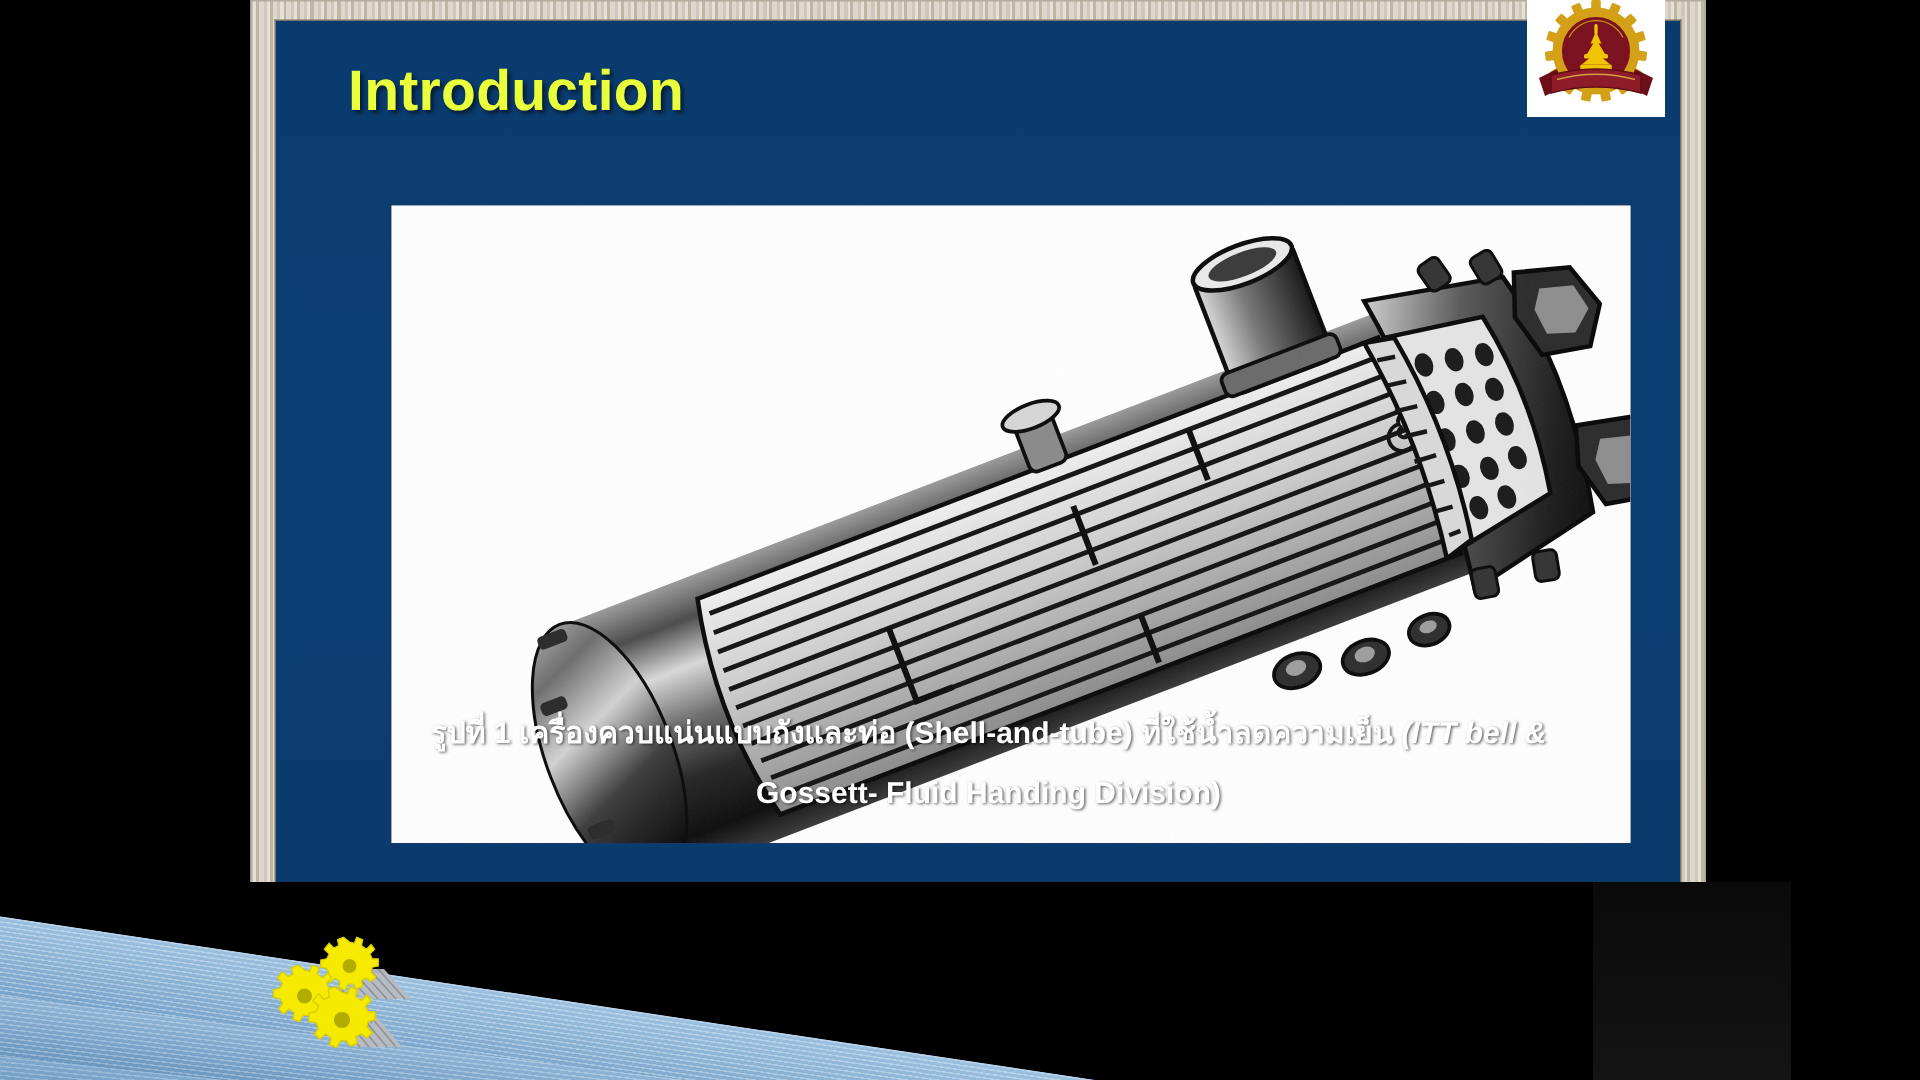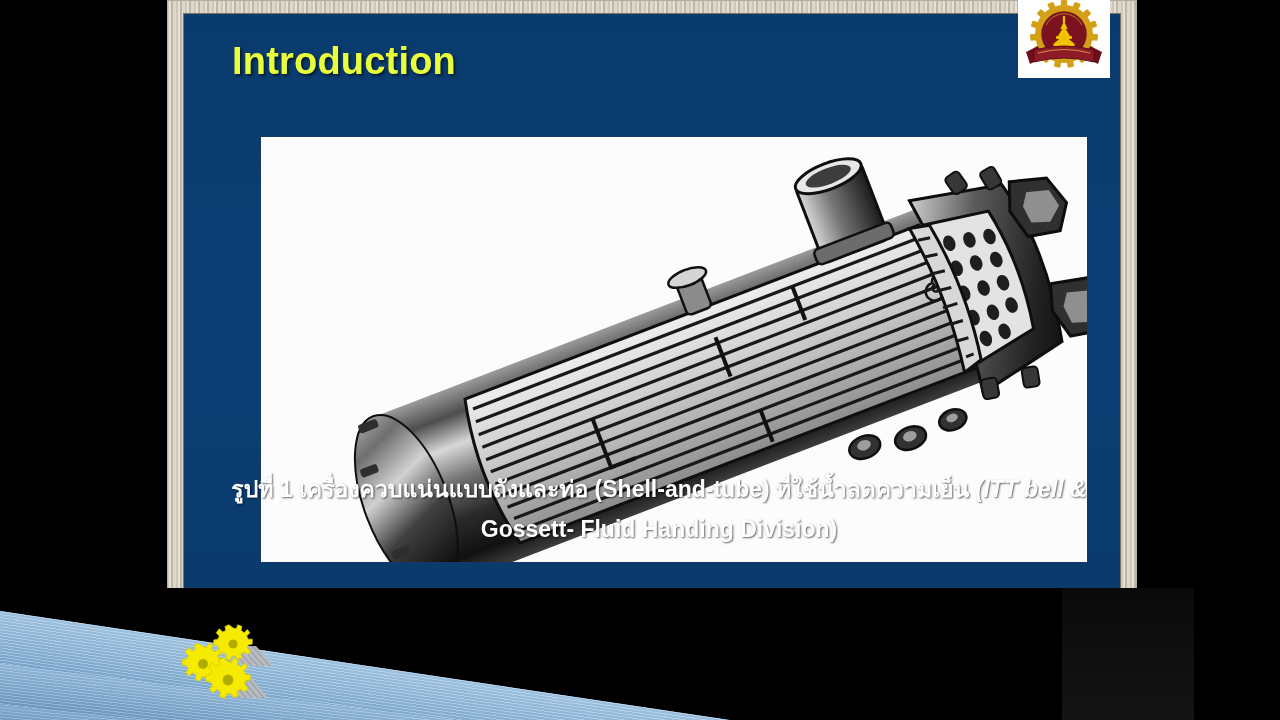--- a/index.html
+++ b/index.html
@@ -46,21 +46,21 @@
     background:#fefefe; box-shadow:0 0 0 1px #143a66;
   }
 
   
   #photo{ position:absolute; inset:0; overflow:hidden; }
   .hx-wrap{ position:absolute; left:0; top:0; width:826px; height:425px; }
 
   
   #caption{
     position:absolute; left:30px; right:16px; top:455px;
-    text-align:center; color:#ffffff; font-size:23px; font-weight:bold;
+    text-align:center; color:#ffffff; font-size:20px; font-weight:bold;
     line-height:40px; text-shadow:1px 1px 2px rgba(0,0,0,.6);
   }
   #caption .ital{ font-style:italic; }
   #cap2{ }
 
   
   #band{
     position:absolute; left:0; top:588px; width:1280px; height:132px;
     background:#000; overflow:hidden;
   }

